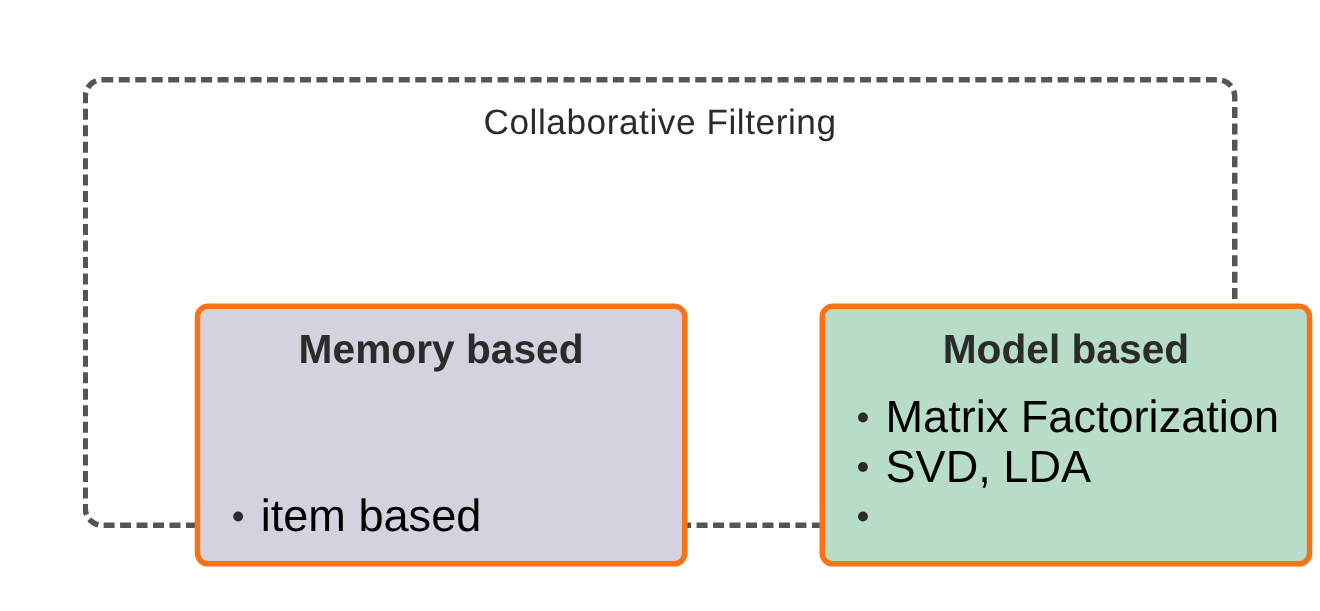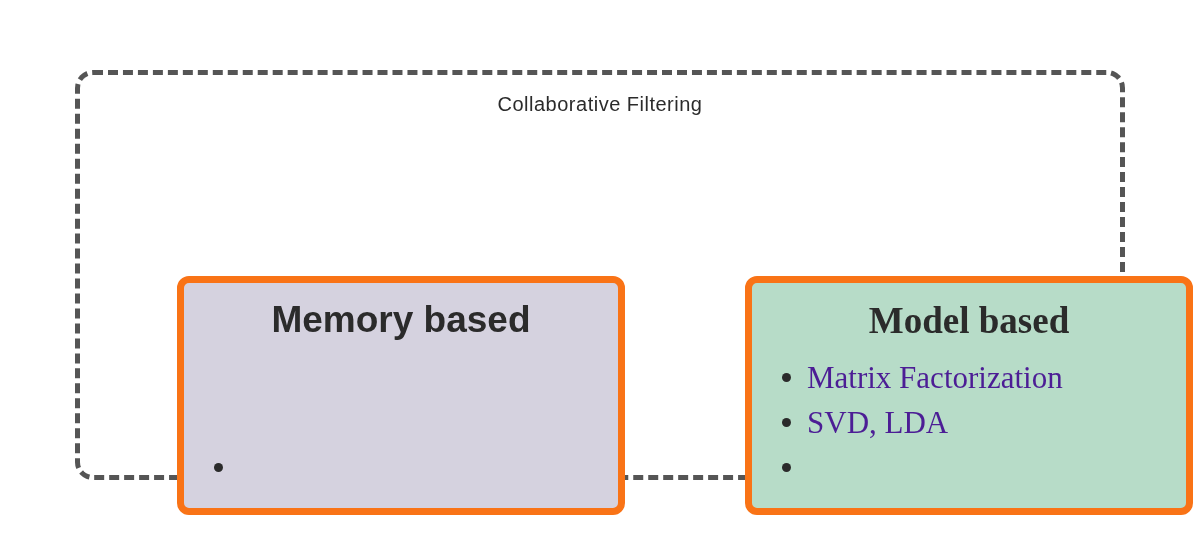--- a/index.html
+++ b/index.html
@@ -24,31 +24,31 @@
     border: 5px dashed #555555;
     border-radius: 18px;
     box-sizing: border-box;
   }
   .outer-title {
     position: absolute;
     left: 0;
     right: 0;
     top: 18px;
     text-align: center;
-    font-size: 20px;
+    font-size: 32px;
     font-weight: 400;
     color: #2b2b2b;
     letter-spacing: 0.5px;
   }
   .node-box {
     position: absolute;
     top: 201px;
     width: 448px;
     height: 239px;
-    border: 7px solid #f97316;
+    border: 5px solid #f97316;
     border-radius: 12px;
     box-sizing: border-box;
   }
   .node-box.left  { left: 97px;  }
   .node-box.right { left: 665px; }
   .box-title {
     margin-top: 16px;
     text-align: center;
     font-size: 37px;
     font-weight: 700;
@@ -59,22 +59,22 @@
     left: 30px;
     bottom: 18px;
     margin: 0;
     padding: 0;
     list-style: none;
   }
   .box-list li {
     display: flex;
     align-items: center;
     height: 45px;
-    font-size: 31px;
-    color: #4c1d95;
+    font-size: 41px;
+    color: #000000;
   }
   .bullet-dot {
     display: inline-block;
     width: 9px;
     height: 9px;
     border-radius: 50%;
     background: #2b2b2b;
     margin-right: 16px;
     flex: 0 0 auto;
   }
@@ -85,25 +85,26 @@
 <div class="canvas">
   <div class="outer-group">
 
     <div class="outer-title">Collaborative Filtering</div>
 
     <div class="node-box left" style="background-color: rgb(213, 210, 223);">
       <div class="box-title">Memory based</div>
       <ul class="box-list">
         <li>
           <span class="bullet-dot"></span>
+          <span>item based</span>
         </li>
       </ul>
     </div>
 
-    <div class="node-box right" style="background-color: rgb(183, 220, 200); font-family: Liberation Serif, serif;">
+    <div class="node-box right" style="background-color: rgb(183, 220, 200);">
       <div class="box-title">Model based</div>
       <ul class="box-list">
         <li>
           <span class="bullet-dot"></span>
           <span>Matrix Factorization</span>
         </li>
         <li>
           <span class="bullet-dot"></span>
           <span>SVD, LDA</span>
         </li>

